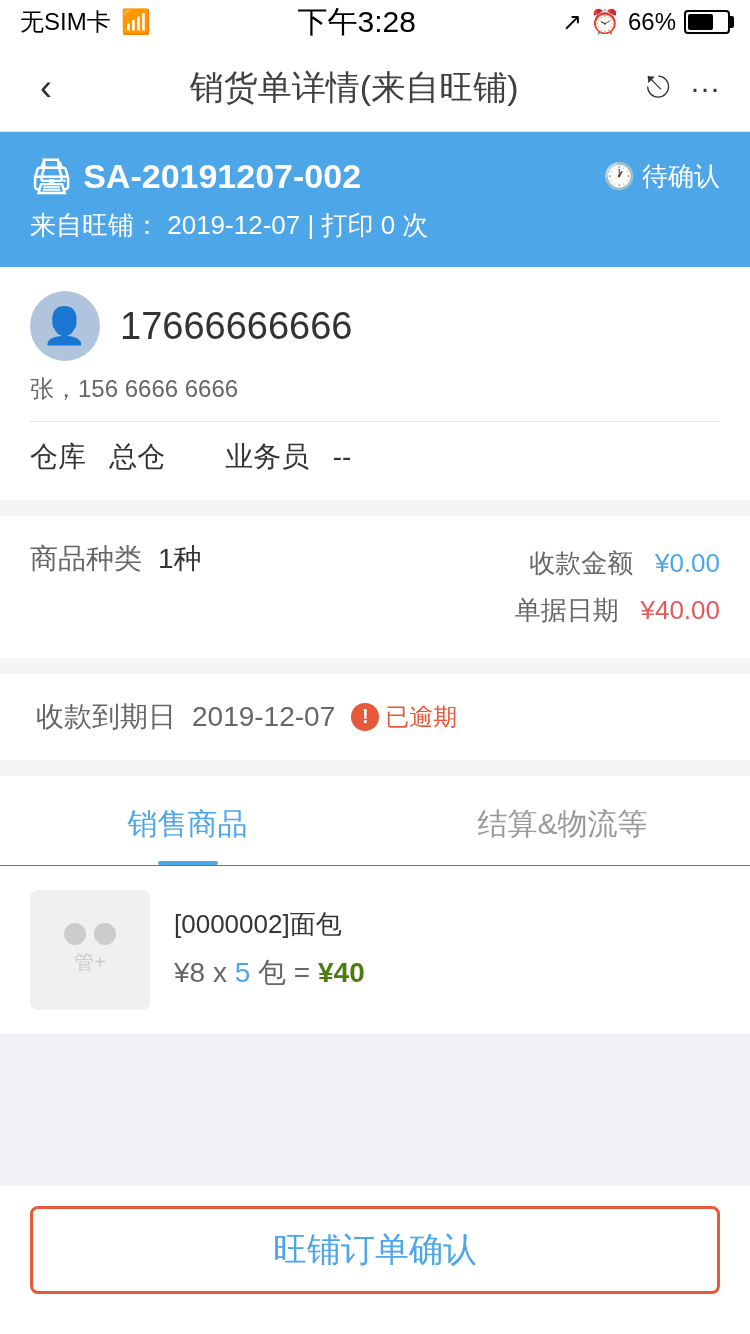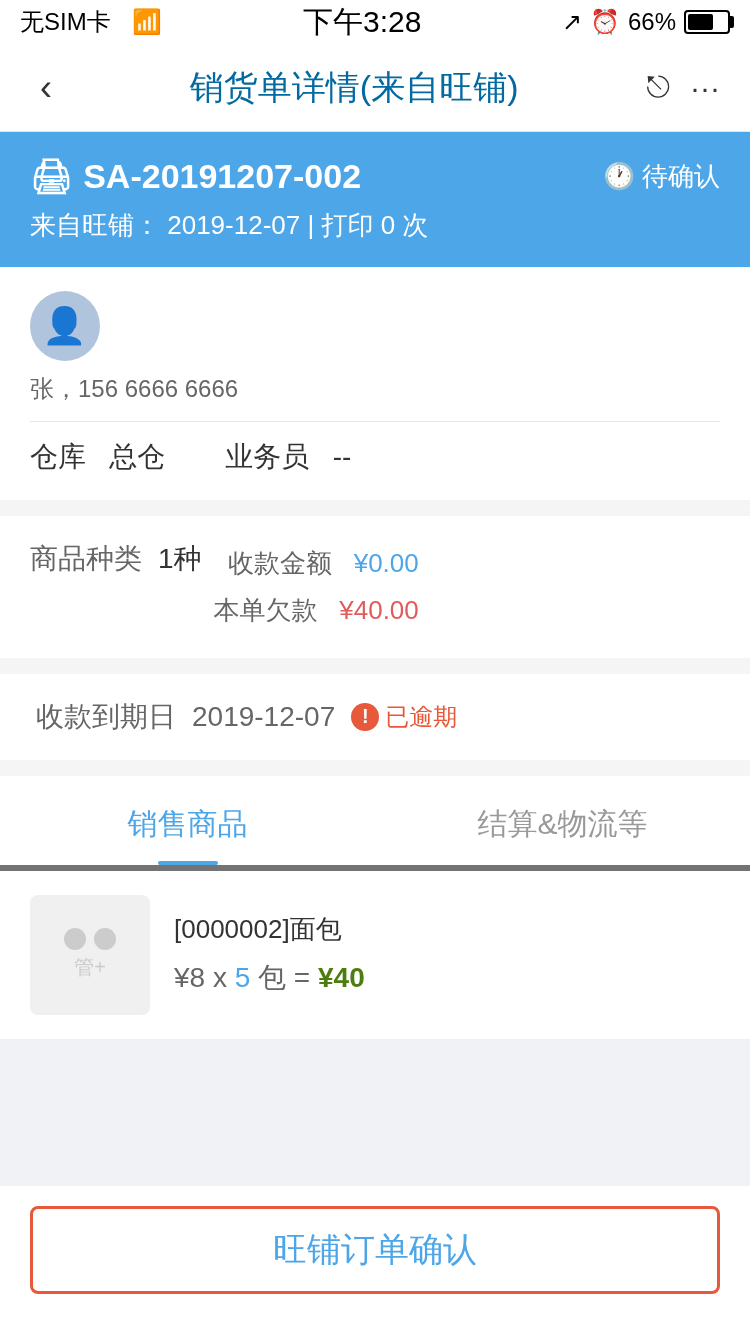--- a/index.html
+++ b/index.html
@@ -18,21 +18,21 @@
       width: 100%;
       height: 44px;
       background: #fff;
       display: flex;
       align-items: center;
       justify-content: space-between;
       padding: 0 20px;
       font-size: 24px;
       color: #000;
     }
-    .status-bar-left { display: flex; align-items: center; gap: 22px; }
+    .status-bar-left { display: flex; align-items: center; gap: 11px; }
     .status-bar-center { font-size: 30px; font-weight: 500; }
     .status-bar-right { display: flex; align-items: center; gap: 8px; font-size: 24px; }
     .battery-icon {
       width: 46px; height: 24px;
       border: 2px solid #000;
       border-radius: 4px;
       position: relative;
       display: flex; align-items: center; padding: 2px;
     }
     .battery-icon::after {
@@ -59,21 +59,21 @@
     }
     .nav-back {
       font-size: 36px;
       color: #333;
       cursor: pointer;
       padding: 10px;
     }
     .nav-title {
       font-size: 34px;
       font-weight: 500;
-      color: #0369a1;
+      color: #404040;
     }
     .nav-actions {
       display: flex; align-items: center; gap: 20px;
     }
     .nav-icon {
       font-size: 30px;
       color: #333;
       cursor: pointer;
     }
 
@@ -147,20 +147,21 @@
       background: #e5e5e5;
       margin: 0;
     }
 
     
     .summary-section {
       background: #fff;
       padding: 24px 30px;
       margin-bottom: 16px;
       display: flex;
+      justify-content: space-between;
       align-items: flex-start;
       gap: 12px;
     }
     .summary-left {
       display: flex;
       align-items: center;
       gap: 16px;
       font-size: 28px;
       color: #666;
     }
@@ -206,21 +207,21 @@
       font-weight: bold;
     }
 
     
     .tabs-section {
       background: #fff;
       margin-bottom: 0;
     }
     .tabs-header {
       display: flex;
-      border-bottom: 6px solid #737373;
+      border-bottom: 1px solid #737373;
     }
     .tab-item {
       flex: 1;
       text-align: center;
       padding: 28px 0 20px;
       font-size: 30px;
       color: #999;
       position: relative;
       cursor: pointer;
     }
@@ -359,20 +360,21 @@
     <span>2019-12-07</span>
     <span>| 打印 0 次</span>
   </div>
 </div>
 
 <div class="customer-section">
   <div class="customer-top">
     <div class="customer-avatar">
       <span>👤</span>
     </div>
+    <div class="customer-phone">17666666666</div>
   </div>
   <div class="customer-name">张，156 6666 6666</div>
   <div class="divider"></div>
   <div style="height:16px"></div>
   <div class="customer-meta">
     <div>
       <span>仓库</span>
       &nbsp;
       <span>总仓</span>
     </div>
@@ -389,21 +391,21 @@
     <span>商品种类</span>
     <span class="value">1种</span>
   </div>
   <div class="summary-right">
     <div>
       <span>收款金额</span>
       &nbsp;
       <span class="amount-blue">¥0.00</span>
     </div>
     <div>
-      <span>本单欠款</span>
+      <span>单据日期</span>
       &nbsp;
       <span class="amount-red">¥40.00</span>
     </div>
   </div>
 </div>
 
 <div class="due-section">
   <span>收款到期日</span>
   <span>2019-12-07</span>
   <div class="overdue-badge">

